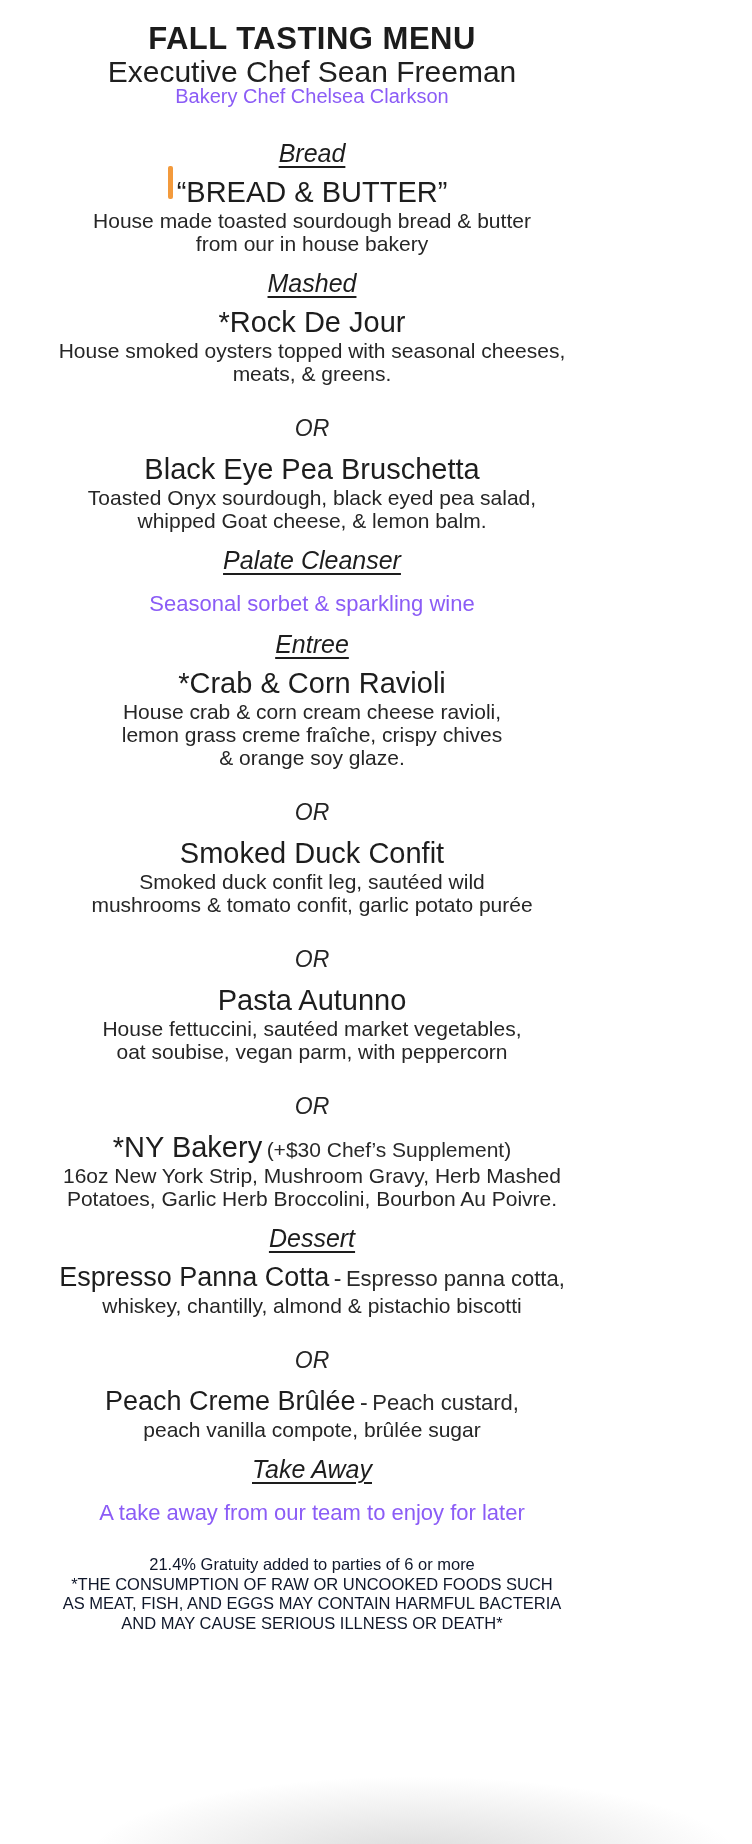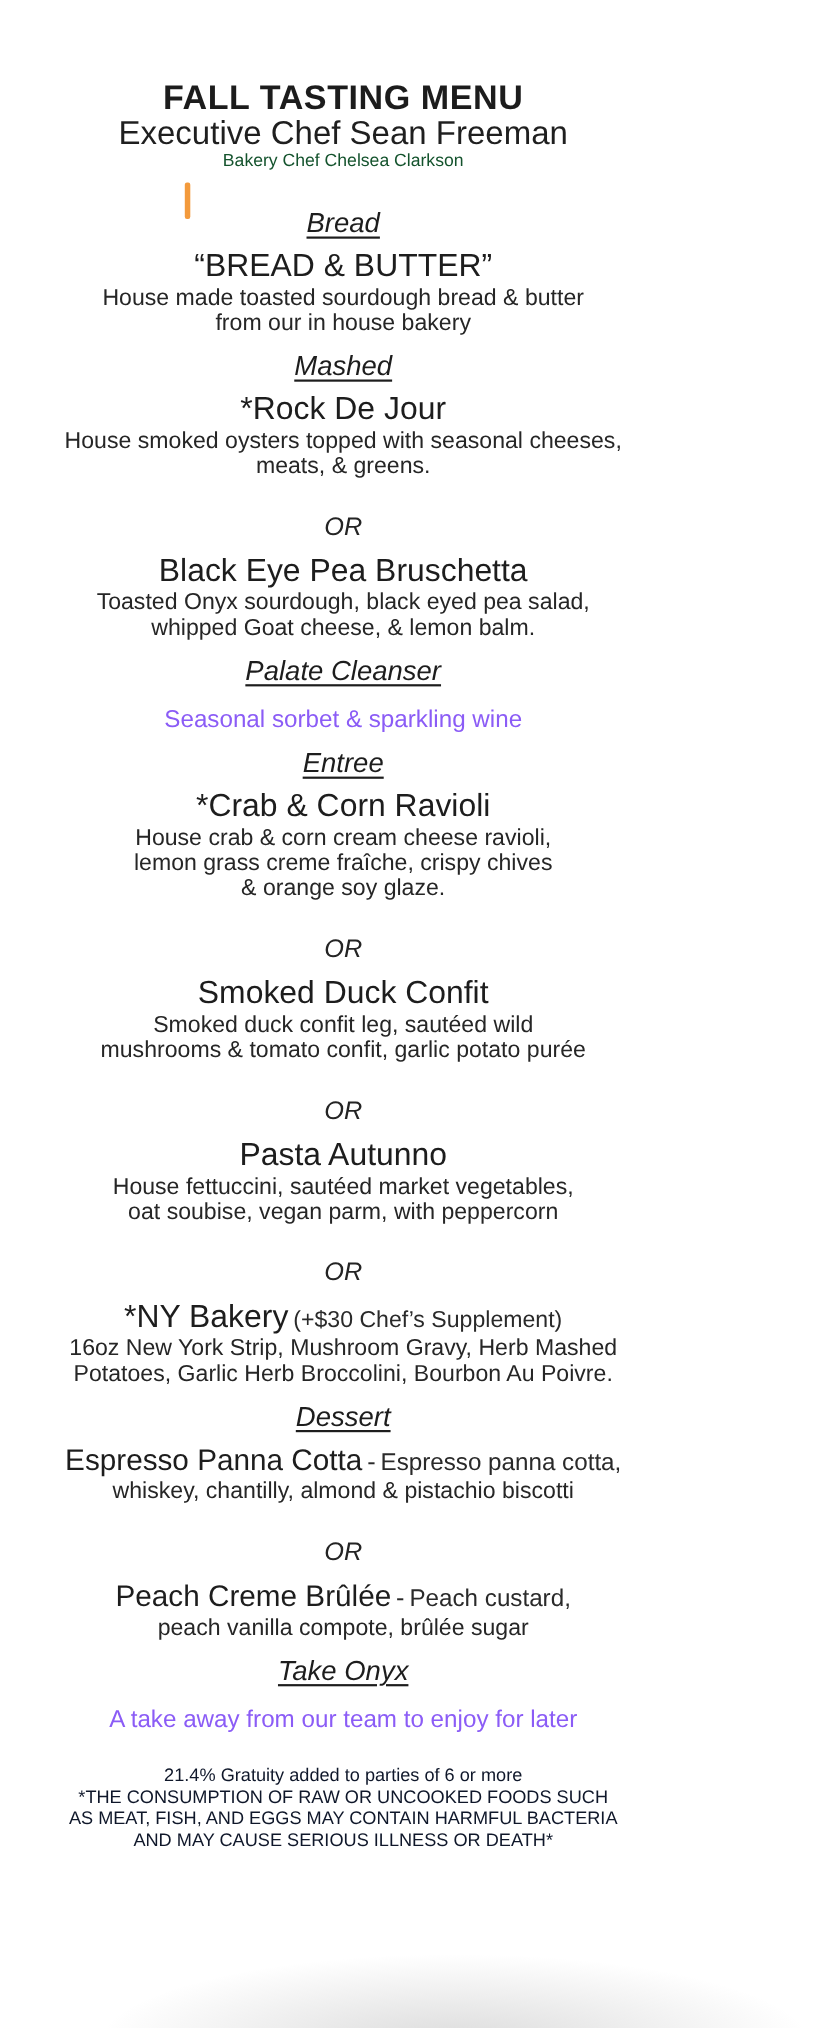--- a/index.html
+++ b/index.html
@@ -1,24 +1,24 @@
 <!DOCTYPE html>
 <html><head>
 <meta charset="utf-8">
 <style>
   * { margin:0; padding:0; box-sizing:border-box; }
   html,body { background:#ffffff; }
   body {
     width:752px; height:1844px; position:relative; overflow:hidden;
     font-family:"Liberation Sans", sans-serif; color:#222222;
   }
-  .content { width:624px; text-align:center; padding-top:70px; position:relative; }
+  .content { width:624px; text-align:center; padding-top:20px; position:relative; }
   .title   { font-size:31px; font-weight:700; letter-spacing:0.5px; line-height:38px; color:#1c1c1c; }
   .chef1   { font-size:30px; line-height:27px; font-weight:400; color:#1f1f1f; }
-  .chef2   { font-size:16px; line-height:23px; font-weight:400; color:#14532d; }
+  .chef2   { font-size:20px; line-height:23px; font-weight:400; color:#8b5cf6; }
 
   .shead-row { margin:13px 0 8px; }
   .shead-row.first { margin-top:30px; }
   .shead {
     display:inline-block; font-size:25px; line-height:30px; font-weight:400;
     font-style:italic; text-decoration:underline; text-underline-offset:4px;
     text-decoration-thickness:1.5px; color:#1d1d1d;text-align:center;
   }
   .item { margin-top:4px; }
   .item-title { font-size:29px; line-height:33px; font-weight:400; color:#1d1d1d; }
@@ -127,21 +127,21 @@
   <div class="item">
     <div>
       <span class="item-title sm">Peach Creme Brûlée</span>
       <span class="inline-dash">-</span>
       <span class="inline-desc">Peach custard,</span>
     </div>
     <div class="desc">peach vanilla compote, brûlée sugar</div>
   </div>
 
   <div class="shead-row">
-    <h2 class="shead">Take Onyx</h2>
+    <h2 class="shead">Take Away</h2>
   </div>
   <div class="solo">A take away from our team to enjoy for later</div>
 
   <div class="footer">
     <div>21.4% Gratuity added to parties of 6 or more</div>
     <div>*THE CONSUMPTION OF RAW OR UNCOOKED FOODS SUCH</div>
     <div>AS MEAT, FISH, AND EGGS MAY CONTAIN HARMFUL BACTERIA</div>
     <div>AND MAY CAUSE SERIOUS ILLNESS OR DEATH*</div>
   </div>
 

